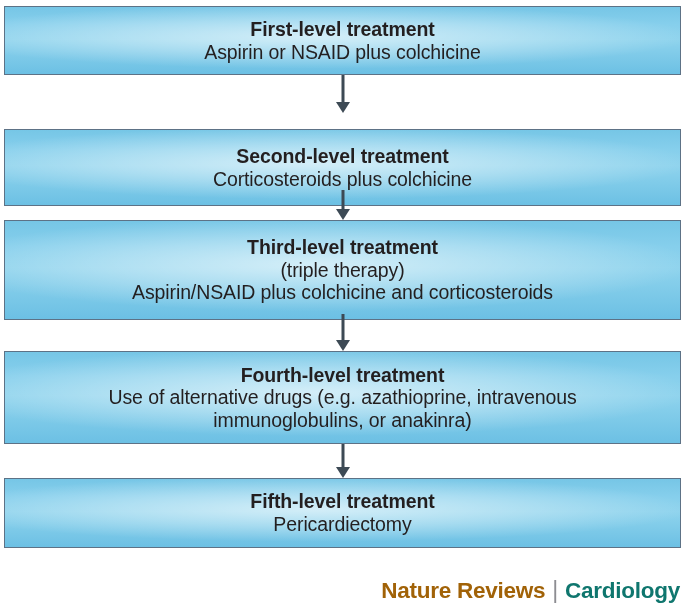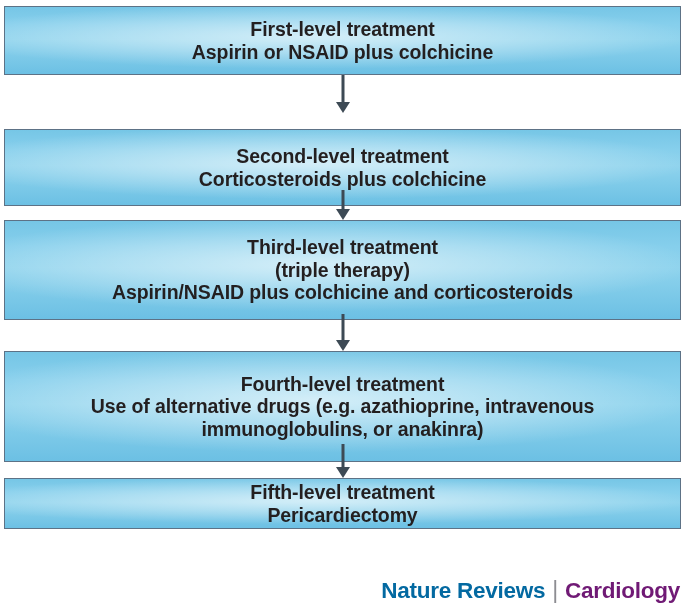--- a/index.html
+++ b/index.html
@@ -49,35 +49,35 @@
 
   .box-title {
     font-weight: bold;
     font-size: 19.5px;
     color: #231f20;
     line-height: 1.16;
     letter-spacing: -0.1px;
     text-align: center;
   }
   .box-line {
-    font-weight: bold;
+    font-weight: normal;
     font-size: 19.5px;
     color: #231f20;
     line-height: 1.16;
     letter-spacing: -0.1px;
     text-align: center;
     white-space: nowrap;
   }
 
   
   #box-1 { top: 6px;   height: 69px; }
   #box-2 { top: 129px; height: 77px; }
   #box-3 { top: 220px; height: 100px; }
-  #box-4 { top: 351px; height: 111px; }
-  #box-5 { top: 478px; height: 51px; }
+  #box-4 { top: 351px; height: 93px; }
+  #box-5 { top: 478px; height: 70px; }
 
   
   .arrow {
     position: absolute;
     left: 50%;
     transform: translateX(-50%);
     width: 16px;
   }
   .arrow .shaft {
     position: absolute;
@@ -112,28 +112,28 @@
     position: absolute;
     right: 5px;
     bottom: 9px;
     display: flex;
     align-items: baseline;
     font-size: 22.5px;
     font-weight: bold;
     letter-spacing: -0.25px;
     white-space: nowrap;
   }
-  #branding .nr { color: #0369a1; }
+  #branding .nr { color: #a16207; }
   #branding .sep {
     color: #8d8d92;
     font-weight: normal;
     margin: 0 7px;
     font-size: 23px;
   }
-  #branding .journal { color: #701a75; margin-top: 32px; }
+  #branding .journal { color: #0f766e; margin-top: 32px; }
 </style>
 </head>
 <body>
 
 <div id="flow">
 
   <div class="box" id="box-1">
     <div class="box-title">First-level treatment</div>
     <div class="box-line">Aspirin or NSAID plus colchicine</div>
   </div>

